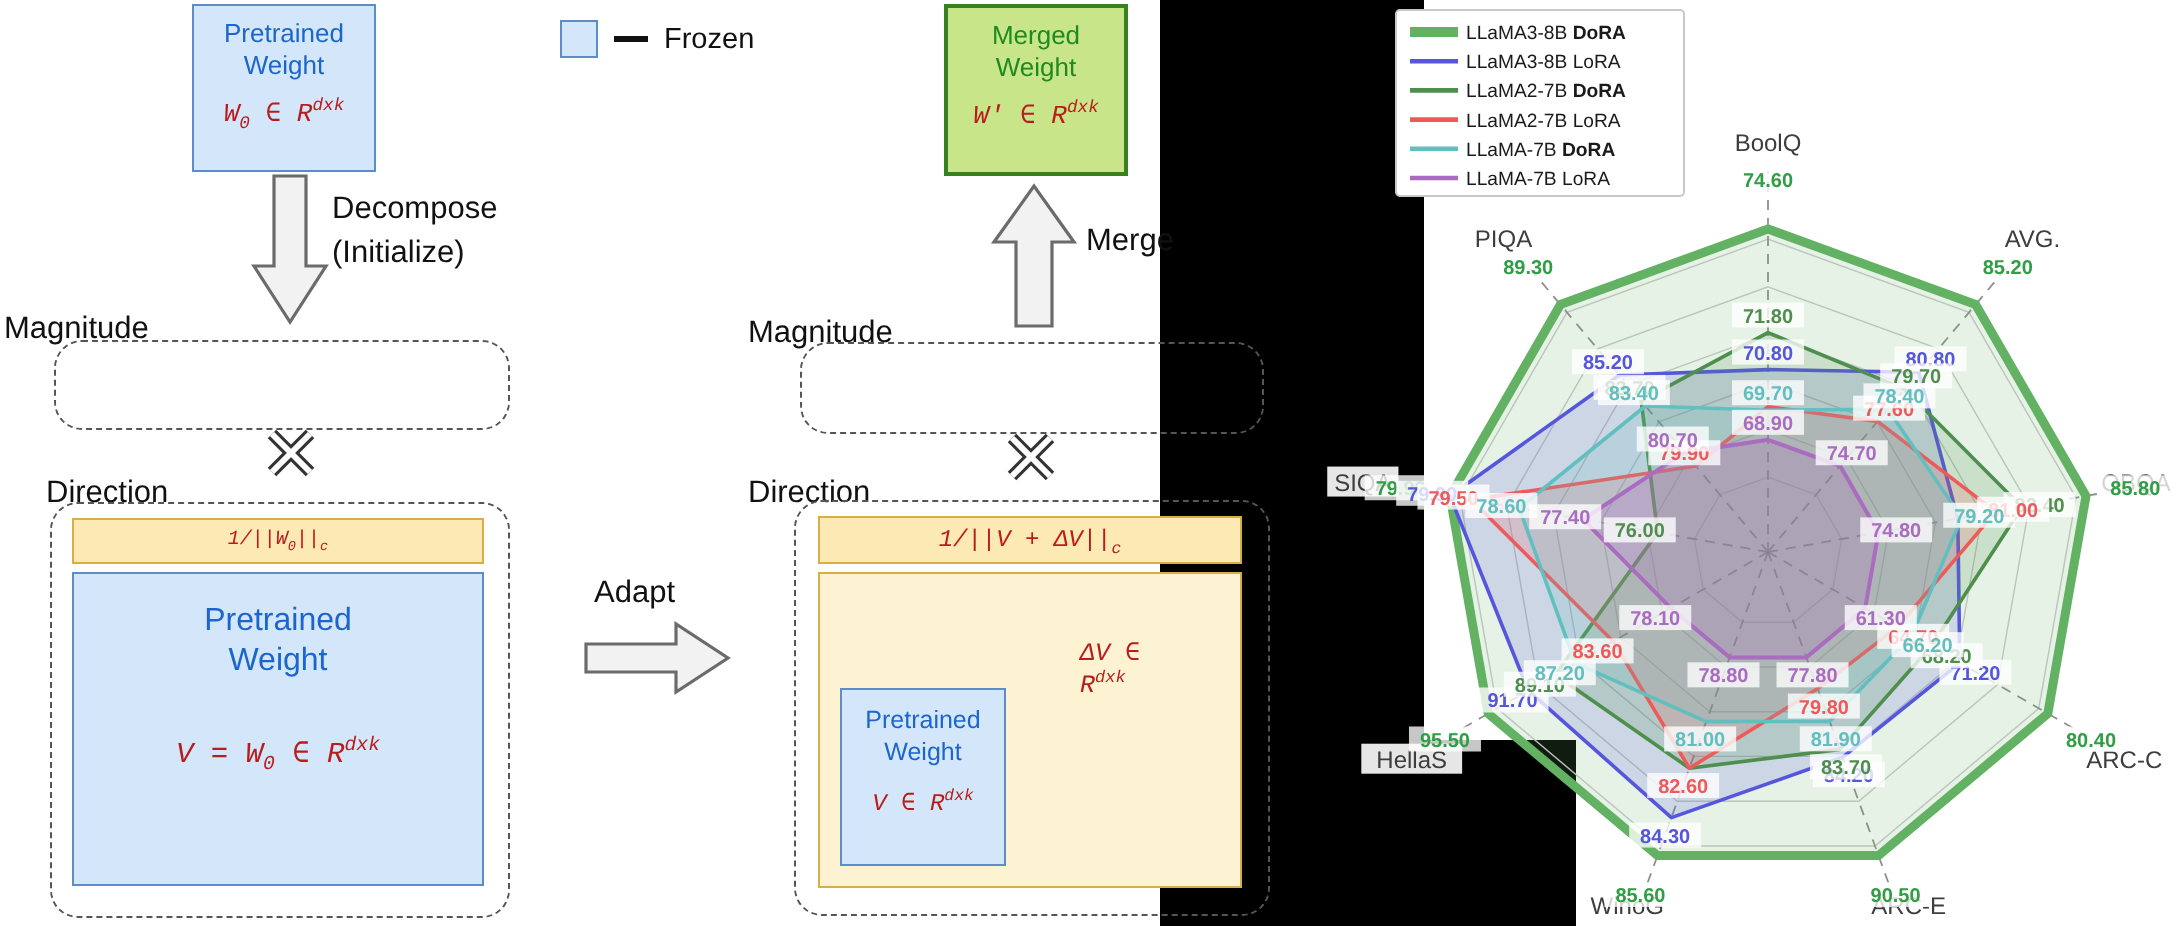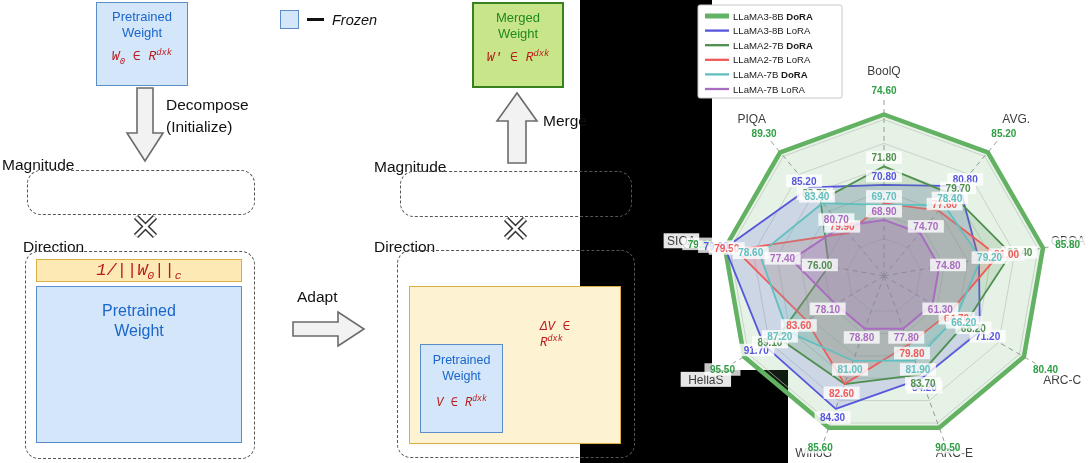--- a/index.html
+++ b/index.html
@@ -13,21 +13,21 @@
   .merged-box{background:#c9e589;border:2px solid #37821f;}
   .yellow-bar{background:#fce9b4;border:1.4px solid #d9ae43;}
   .yellow-big{background:#fdf2d2;border:1.4px solid #d9ae43;}
   .dashed-box{border:1.6px dashed #555;border-radius:14px;}
   .blue-title{color:#1a66cc;font-size:13px;line-height:1.25;}
   .green-title{color:#1f8a1f;font-size:13px;line-height:1.25;}
   .math{font-family:Liberation Mono, monospace;font-style:italic;color:#b91c1c;}
   .math sub{font-size:68%;font-style:italic;}
   .math sup{font-size:68%;font-style:italic;}
   .diag-label{font-size:15.5px;color:#111;}
-  .leg-row{display:flex;align-items:center;gap:8px;font-style:italic;}
+  .leg-row{display:flex;align-items:center;gap:8px;}
   .leg-swatch{width:19px;height:19px;box-sizing:border-box;}
   .leg-dash{width:17px;height:2.5px;background:#111;}
   .leg-text{font-size:14.5px;color:#111;}
   svg text{font-family:"Liberation Sans",sans-serif;}
 </style>
 </head>
 <body>
 
 <div id="canvas">
 
@@ -99,32 +99,36 @@
     <div class="abs diag-label" style="left:166px;top:118px">(Initialize)</div>
     <div class="abs diag-label" style="left:543px;top:112px">Merge</div>
     <div class="abs diag-label" style="left:297px;top:288px">Adapt</div>
 
     <div class="abs diag-label" style="left:2px;top:156px">Magnitude</div>
     <div class="abs dashed-box" style="left:27px;top:170px;width:226px;height:43px"></div>
 
     <div class="abs diag-label" style="left:23px;top:238px">Direction</div>
     <div class="abs dashed-box" style="left:25px;top:251px;width:228px;height:206px"></div>
     <div class="abs box yellow-bar" style="left:36px;top:259px;width:206px;height:23px">
-      <div class="math" style="font-size:17px;line-height:21px">1/||W<sub>0</sub>||<sub>c</sub></div>
+      <div class="math" style="font-size:10px;line-height:21px">1/||W<sub>0</sub>||<sub>c</sub></div>
     </div>
     <div class="abs box blue-box" style="left:36px;top:286px;width:206px;height:157px;padding-top:14px">
       <div class="blue-title" style="font-size:16px">Pretrained</div>
       <div class="blue-title" style="font-size:16px">Weight</div>
+      <div class="math" style="font-size:14.5px;margin-top:26px">V = W<sub>0</sub> ∈ R<sup>dxk</sup></div>
     </div>
 
     <div class="abs diag-label" style="left:374px;top:158px">Magnitude</div>
     <div class="abs dashed-box" style="left:400px;top:171px;width:230px;height:44px"></div>
 
     <div class="abs diag-label" style="left:374px;top:238px">Direction</div>
     <div class="abs dashed-box" style="left:397px;top:250px;width:236px;height:206px"></div>
+    <div class="abs box yellow-bar" style="left:409px;top:258px;width:212px;height:24px">
+      <div class="math" style="font-size:12px;line-height:22px">1/||V + ΔV||<sub>c</sub></div>
+    </div>
     <div class="abs box yellow-big" style="left:409px;top:286px;width:212px;height:158px"></div>
     <div class="abs math" style="left:540px;top:318px;font-size:12.5px">ΔV ∈ R<sup>dxk</sup></div>
     <div class="abs box blue-box" style="left:420px;top:344px;width:83px;height:89px;padding-top:8px">
       <div class="blue-title" style="font-size:12.5px">Pretrained</div>
       <div class="blue-title" style="font-size:12.5px">Weight</div>
       <div class="math" style="font-size:12px;margin-top:10px">V ∈ R<sup>dxk</sup></div>
     </div>
   </div>
 
   <svg id="radar" class="abs" style="left:655px;top:0" width="435" height="463" viewBox="0 0 435 463">

